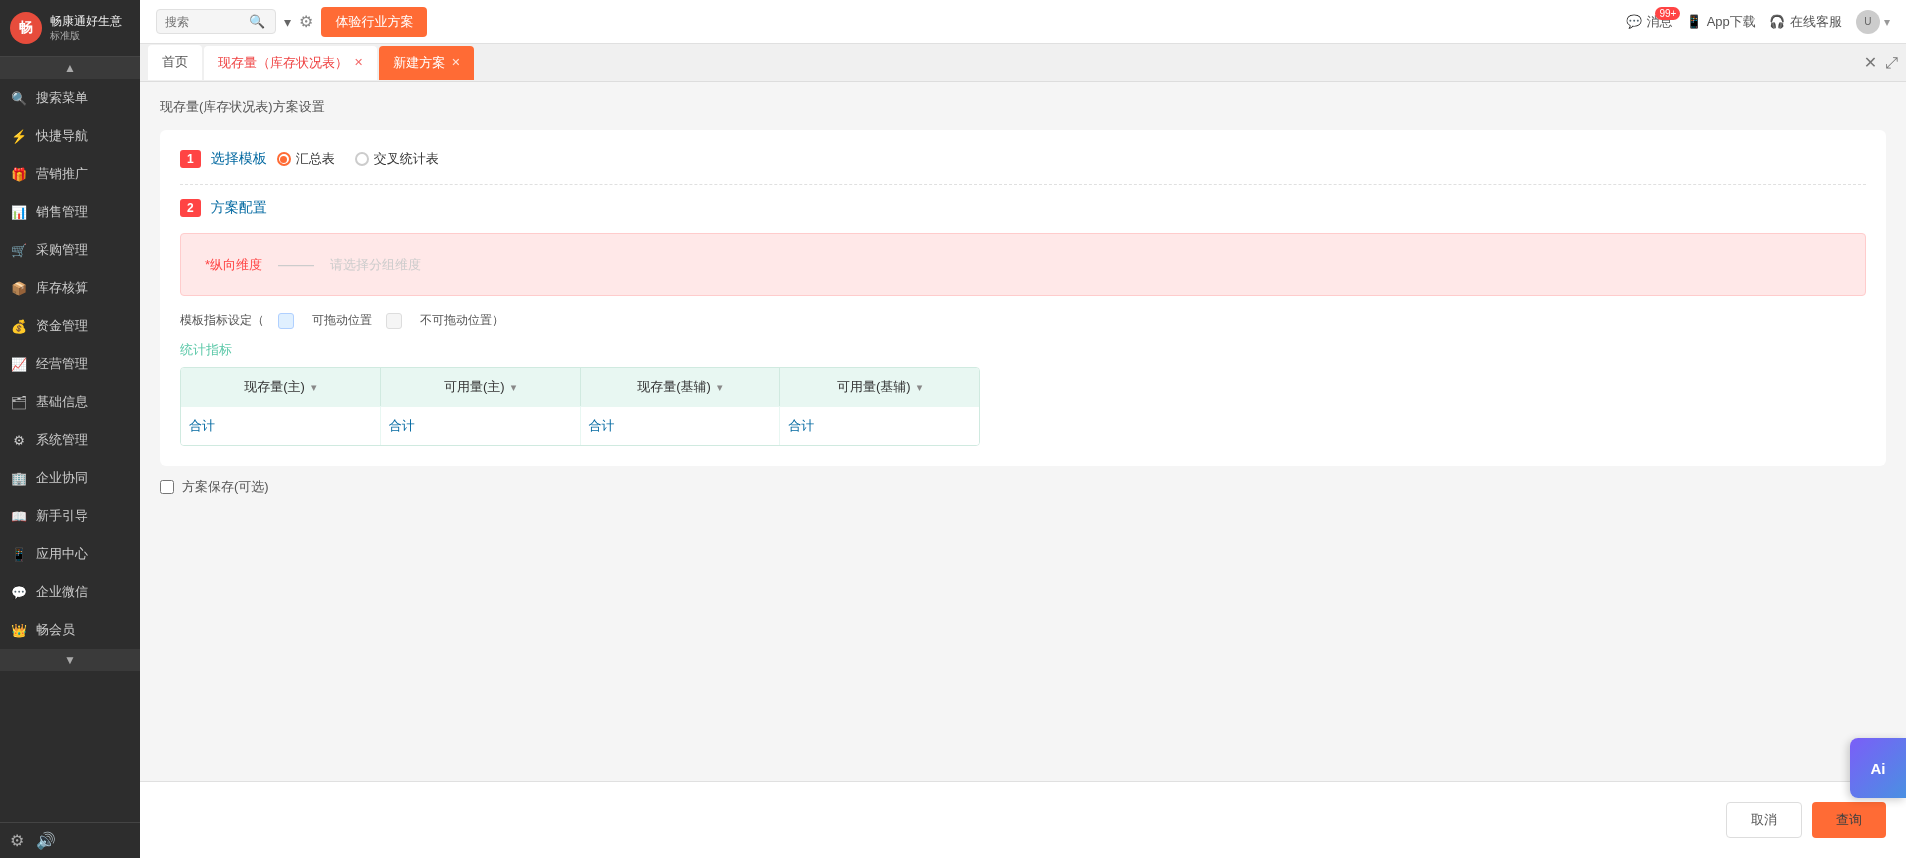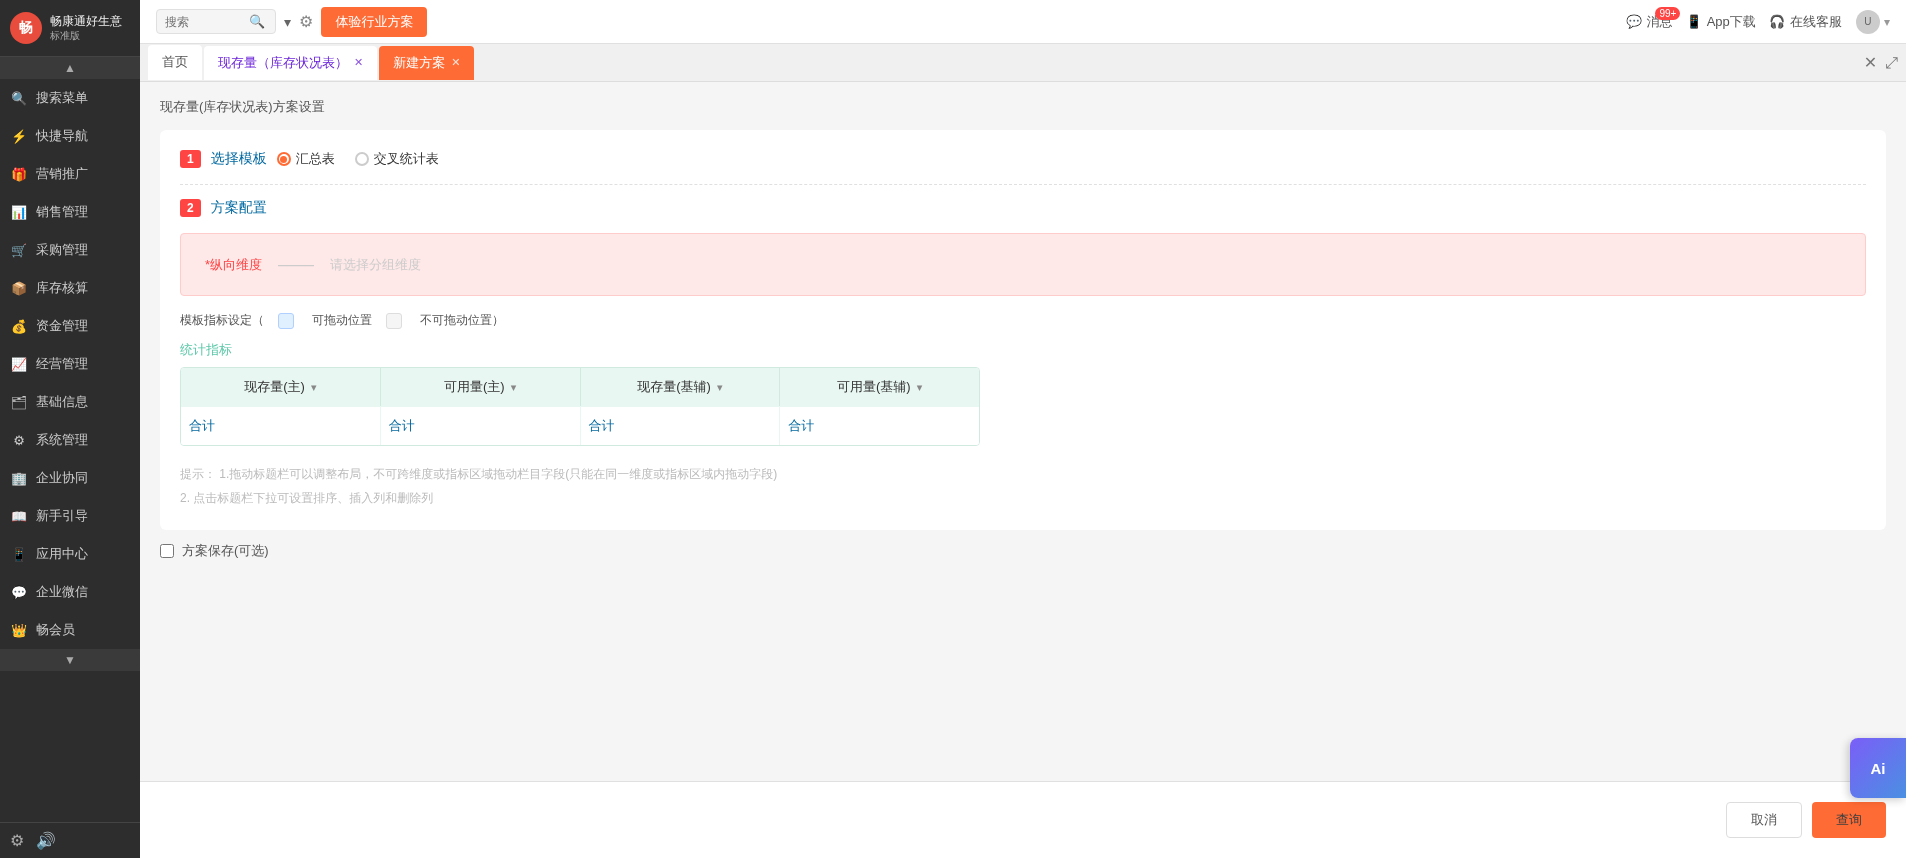--- a/index.html
+++ b/index.html
@@ -127,21 +127,21 @@
       padding: 8px 14px; cursor: pointer; font-size: 13px; color: #555;
       border-radius: 4px 4px 0 0;
     }
     .tab-item.active {
       background: #ff6b35; color: white;
     }
     .tab-item .tab-close {
       font-size: 11px; cursor: pointer; color: inherit; opacity: 0.8;
     }
     .tab-item.home { background: #fff; border-bottom: 1px solid #fff; color: #555; }
-    .tab-item.normal { background: #fff; color: #6d28d9; margin-left: 4px; }
+    .tab-item.normal { background: #fff; color: #ef4444; margin-left: 4px; }
     .tab-bar-right {
       margin-left: auto;
       display: flex; gap: 8px; align-items: center;
     }
     .tab-bar-icon { color: #777; cursor: pointer; font-size: 16px; }
 
     
     .content {
       flex: 1;
       overflow-y: auto;
@@ -463,24 +463,20 @@
           </div>
         </div>
         <div class="stat-table-row">
           <div class="stat-cell">合计</div>
           <div class="stat-cell">合计</div>
           <div class="stat-cell">合计</div>
           <div class="stat-cell">合计</div>
         </div>
       </div>
 
-      <div class="hints">
-        <span>提示：  1.拖动标题栏可以调整布局，不可跨维度或指标区域拖动栏目字段(只能在同一维度或指标区域内拖动字段)</span>
-        <span>        2. 点击标题栏下拉可设置排序、插入列和删除列</span>
-      </div>
     </div>
 
     <div class="save-row">
       <input type="checkbox" class="save-checkbox" style="">
       <span>方案保存(可选)</span>
     </div>
 
   </div>
 
   <div class="footer-bar">

